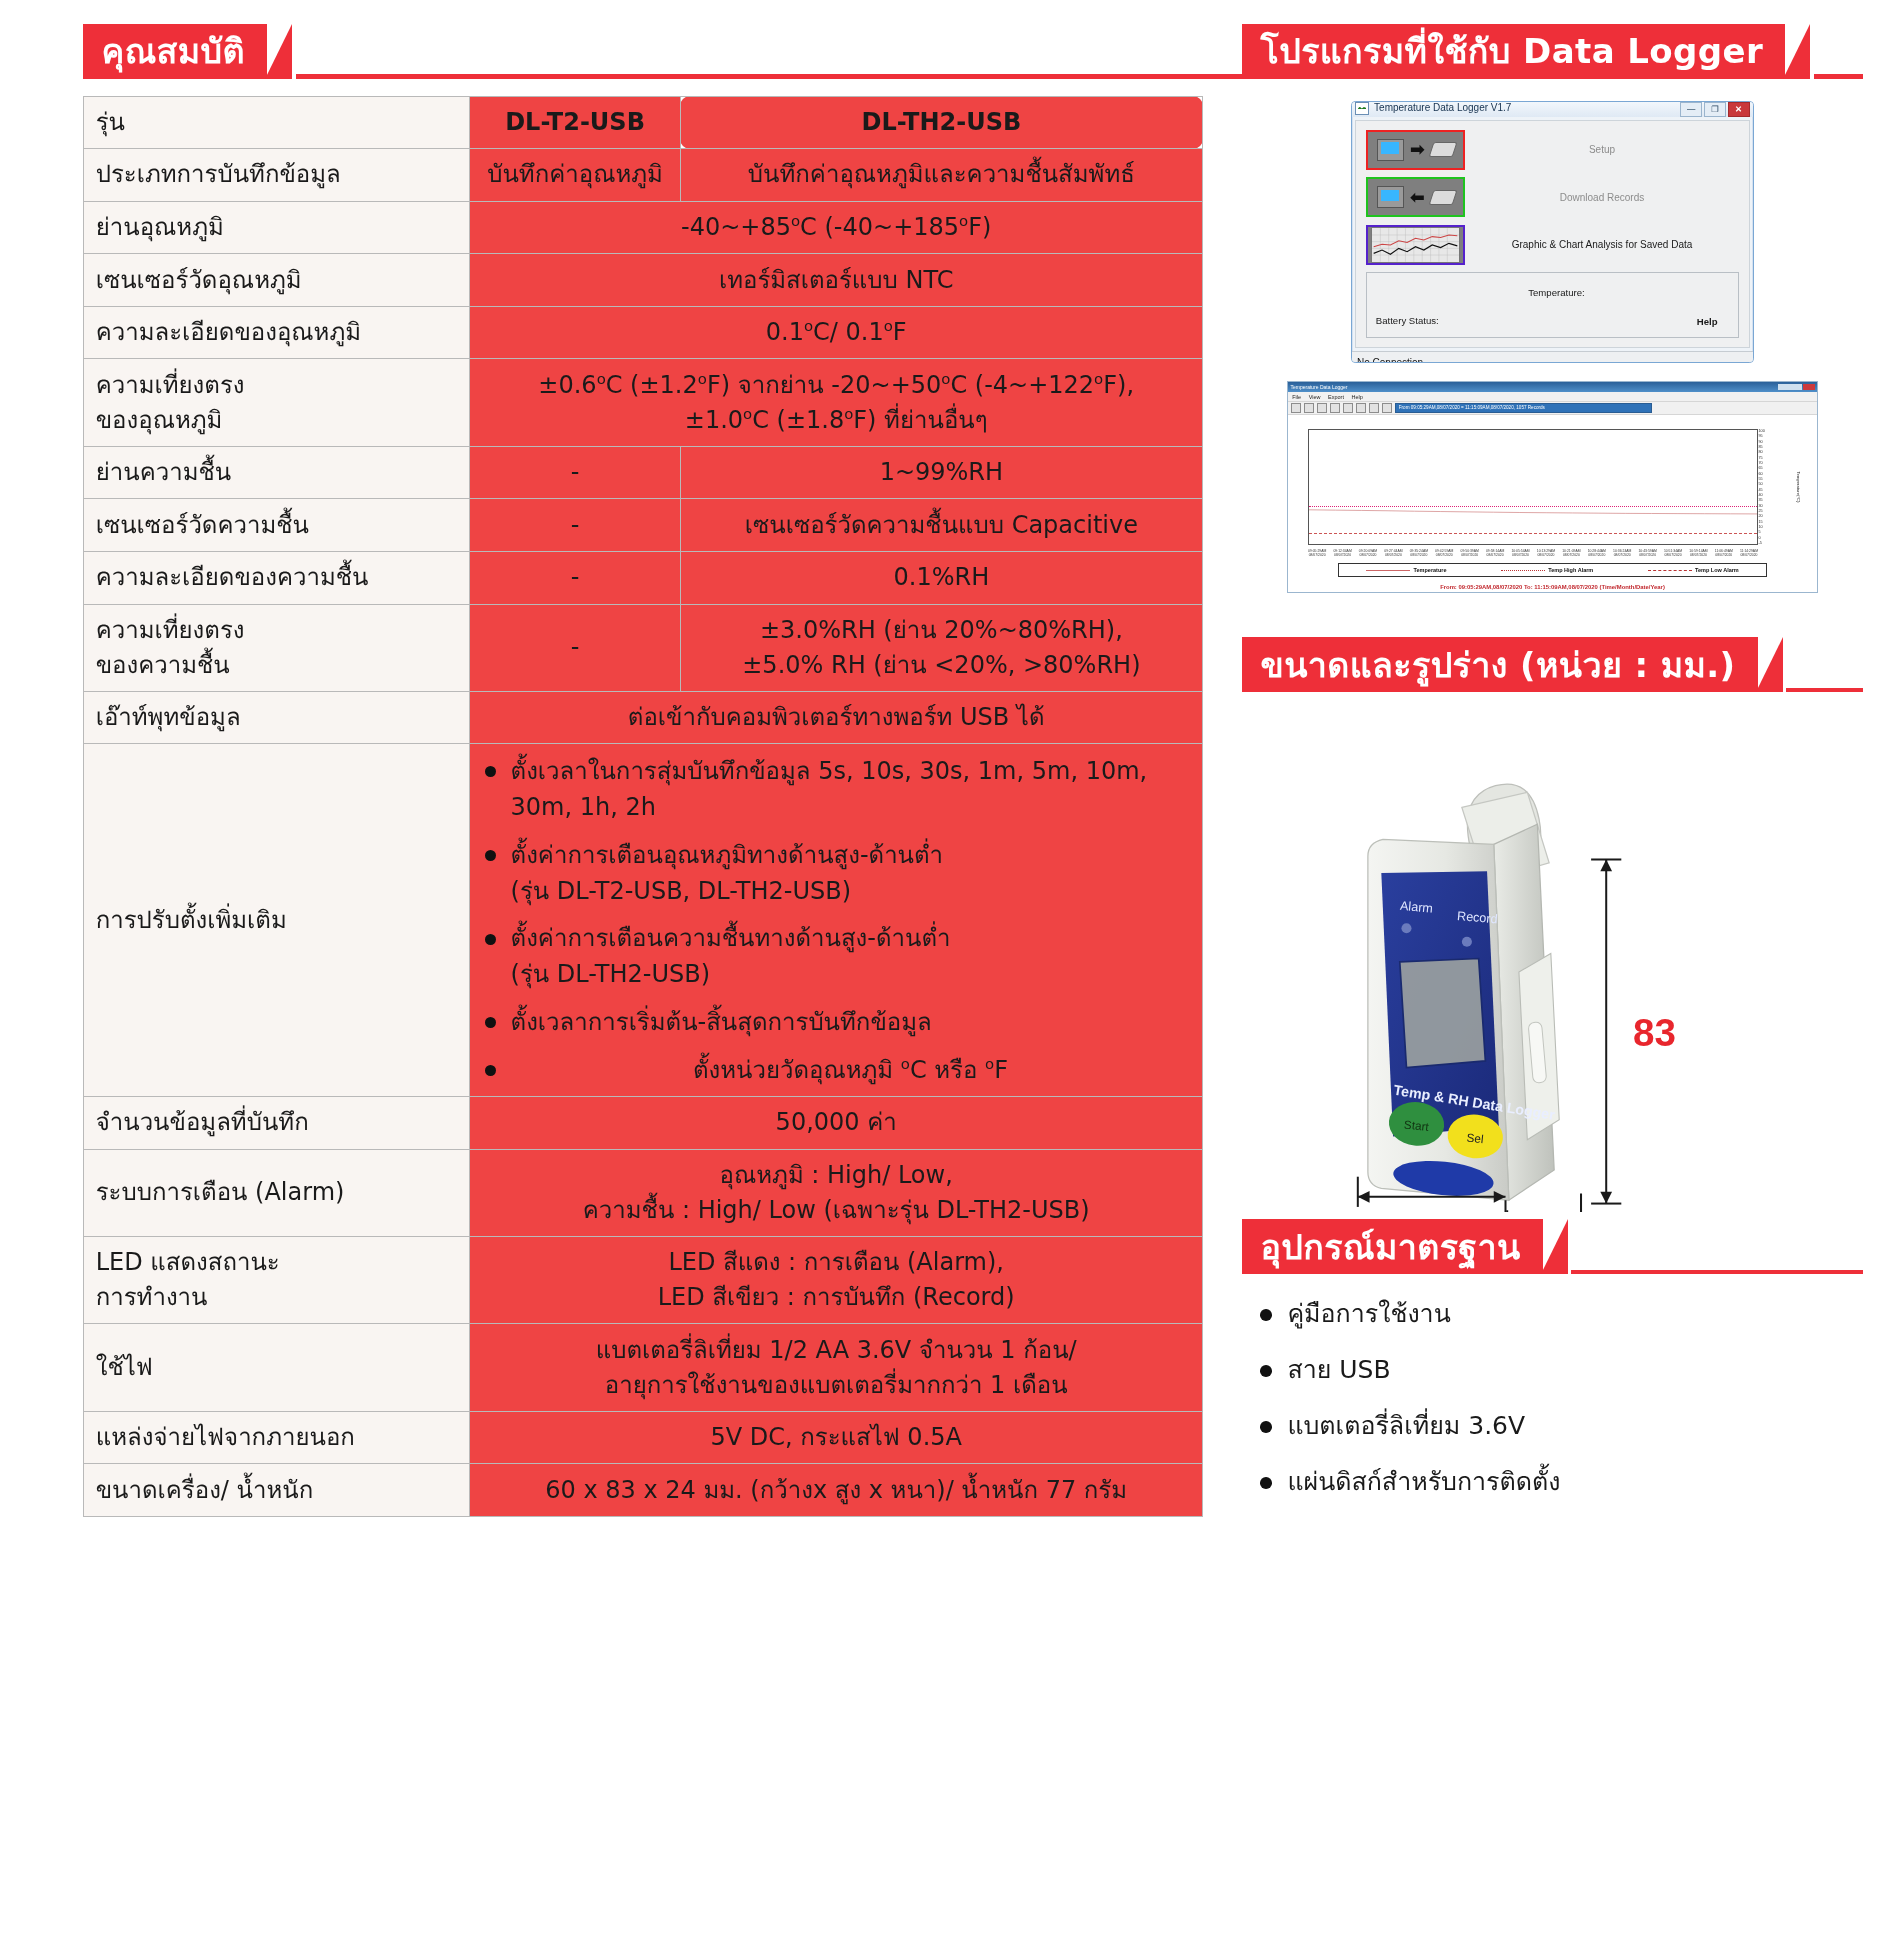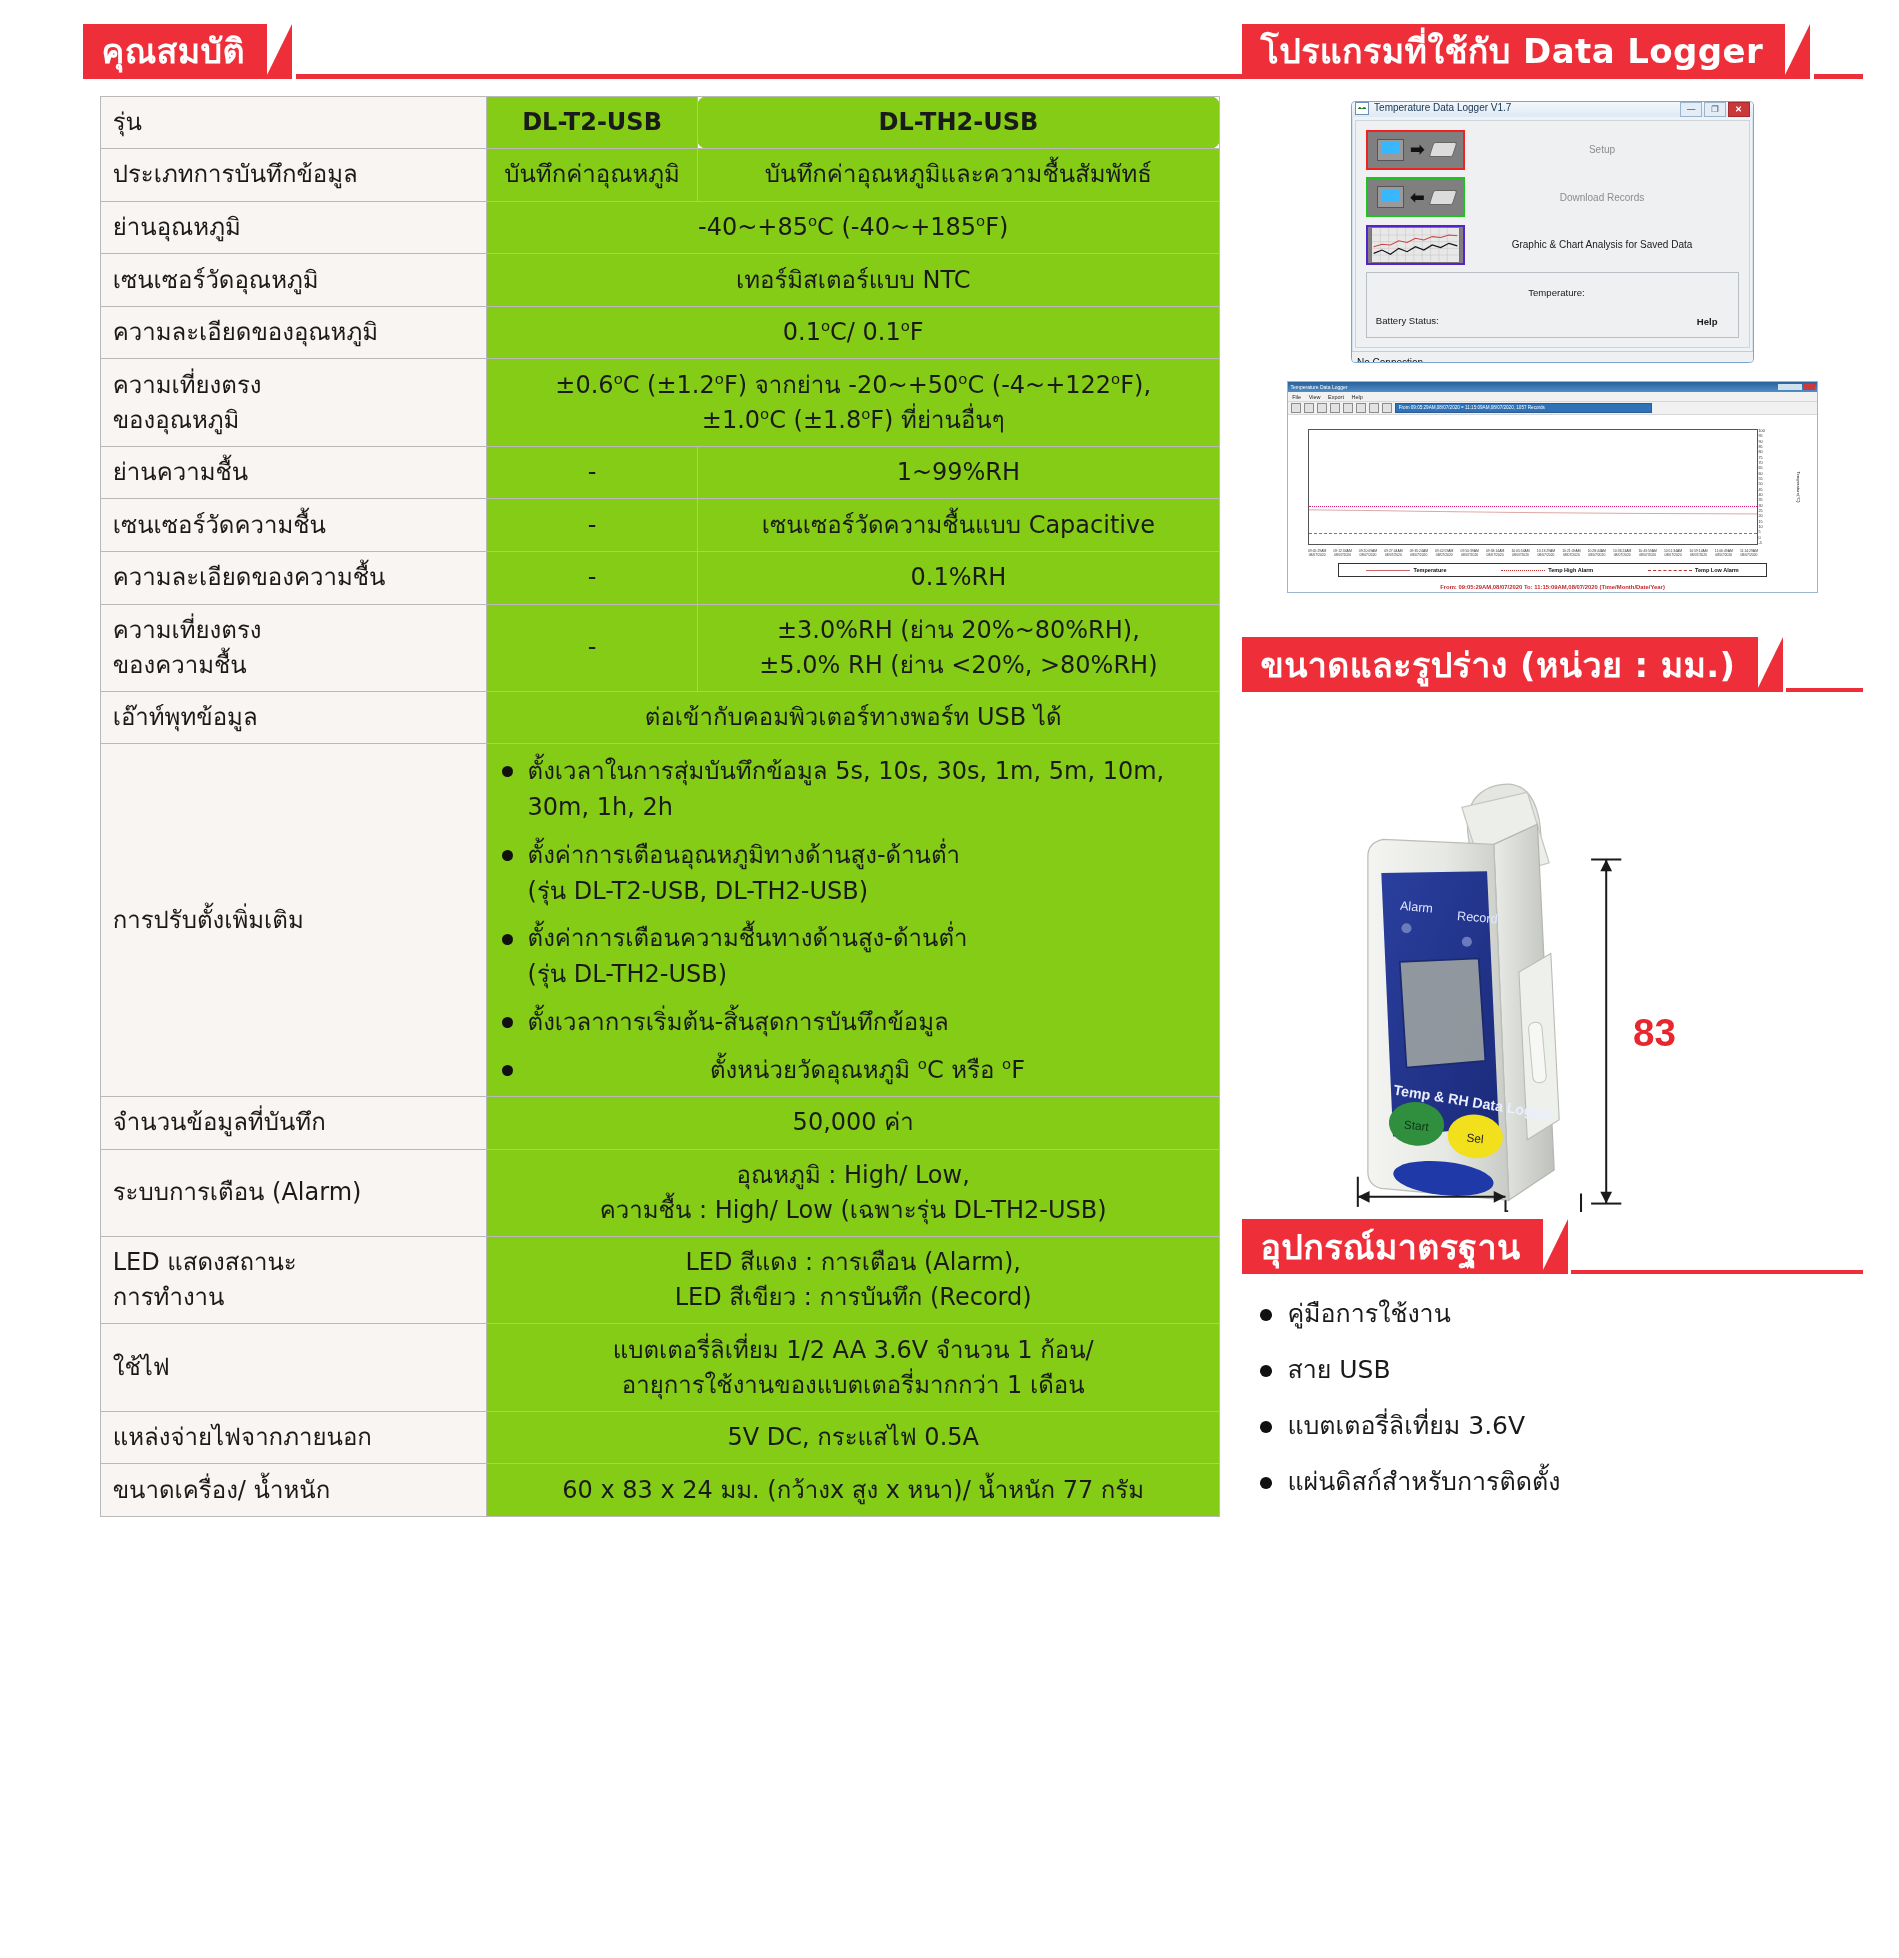--- a/index.html
+++ b/index.html
@@ -25,31 +25,30 @@
   .ribbon .tag span{
     color:#fff;font-size:34px;font-weight:700;letter-spacing:0.4px;white-space:nowrap;line-height:1;
   }
   .ribbon .rule{flex:1;height:4.2px;background:#ee2f39;margin-left:28.5px;align-self:flex-end;margin-bottom:0;}
 
   
   .left{position:absolute;left:35px;top:23.5px;width:1175px;padding-left:48px;}
   table.spec{
     border-collapse:collapse;width:1120px;margin-top:17px;
     table-layout:fixed;
-    margin-left:17px;
   }
   table.spec td{
     border:1.3px solid #b9b9b9;
     font-size:24px;
     padding:8.4px 11.7px;
     vertical-align:middle;
     line-height:1.45;
   }
   td.lbl{width:362px;background:#f9f5f2;font-weight:400;text-align:left;}
-  td.val{background:#84cc16;text-align:center;}
+  td.val{background:#ef4444;text-align:center;}
   td.val.dash{width:186px;}
   td.bullets{text-align:left;padding:13.4px 15px 13.4px 22px;}
   .blist{margin:0;padding:0;list-style:none;}
   .blist li{position:relative;padding-left:28.5px;margin:0 0 11.7px 0;line-height:1.5;}
   .blist li:last-child{margin-bottom:0;text-align:center;}
   .blist li::before{
     content:"";position:absolute;left:3.4px;top:13.4px;width:11px;height:11px;
     background:#111;border-radius:50%;
   }
   sup.deg{font-size:.62em;vertical-align:super;line-height:0;}

